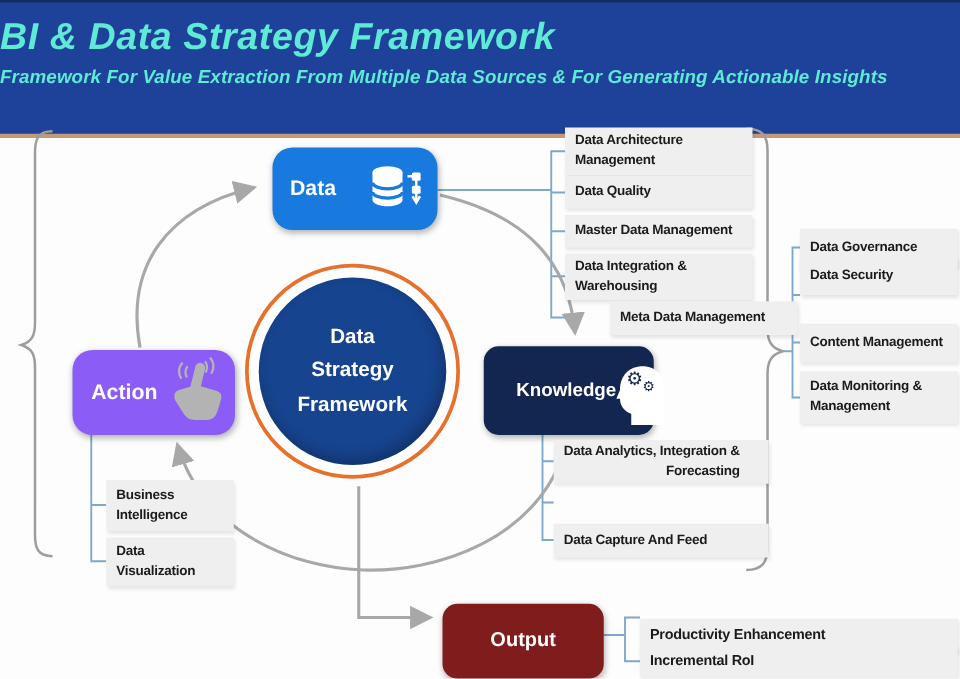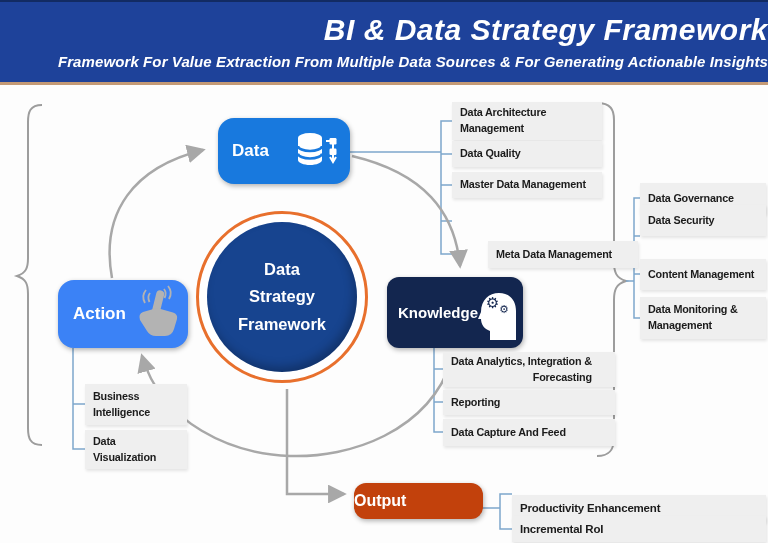--- a/index.html
+++ b/index.html
@@ -2,44 +2,44 @@
 <html><head>
 <meta charset="utf-8">
 <style>
   html,body { margin:0; padding:0; background:#ffffff; }
   #stage {
     position:relative; width:768px; height:543px; overflow:hidden;
     font-family:"Liberation Sans", sans-serif; background:#fdfdfd;
   }
   
   #header {
-    position:absolute; left:0; top:0; width:768px; height:85px;
+    position:absolute; left:0; top:0; width:768px; height:110px;
     background:#1e429a; border-bottom:3px solid #c49a76; border-top:2px solid #122b63;
-    color:#ffffff; text-align:right; box-sizing:border-box;
+    color:#5eead4; text-align:left; box-sizing:border-box;
   }
   #header .title {
     margin-top:11px; font-size:30px; font-weight:bold; font-style:italic; letter-spacing:0.5px;
   }
   #header .subtitle {
     margin-top:6px; font-size:15px; font-weight:bold; font-style:italic; letter-spacing:0.1px;
   }
   
   #connectors { position:absolute; left:0; top:0; z-index:1; }
   
   .node {
     position:absolute; z-index:2; display:flex; align-items:center;
     color:#fff; font-weight:bold; box-shadow:1px 2px 5px rgba(0,0,0,.3);
   }
   #node-data    { left:218px; top:118px; width:132px; height:66px; background:#1879de; border-radius:16px; font-size:17px; }
   #node-data .lbl { padding-left:14px; }
-  #node-action  { left:58px;  top:280px; width:130px; height:68px; background:#3b82f6; border-radius:16px; font-size:17px; }
+  #node-action  { left:58px;  top:280px; width:130px; height:68px; background:#8b5cf6; border-radius:16px; font-size:17px; }
   #node-action .lbl { padding-left:15px; }
   #node-knowledge { left:387px; top:277px; width:136px; height:71px; background:#13264f; border-radius:12px; font-size:15px; }
-  #node-knowledge .lbl { padding-left:11px; }
-  #node-output  { left:354px; top:483px; width:129px; height:36px; background:#c2410c; border-radius:12px; font-size:16px; }
+  #node-knowledge .lbl { padding-left:26px; }
+  #node-output  { left:354px; top:483px; width:129px; height:60px; background:#7f1d1d; border-radius:12px; justify-content:center; font-size:16px; }
   .node .icon { margin-left:auto; display:flex; align-items:center; }
   
   #center-ring {
     position:absolute; z-index:2; left:196px; top:211px; width:172px; height:172px;
     border:3px solid #e8702d; border-radius:50%; background:#ffffff; box-sizing:border-box;
   }
   #center-circle {
     position:absolute; left:8px; top:8px; width:150px; height:150px; border-radius:50%;
     background:#17448f; color:#fff; display:flex; align-items:center; justify-content:center;
     text-align:center; font-size:16.5px; font-weight:bold; line-height:1.65; white-space:pre-line;
@@ -166,31 +166,32 @@
   <div id="center-ring">
     <div id="center-circle">Data
 Strategy
 Framework</div>
   </div>
 
   <div class="item d-item" id="d1">Data Architecture
 Management</div>
   <div class="item d-item" id="d2">Data Quality</div>
   <div class="item d-item" id="d3">Master Data Management</div>
+  <div class="item d-item" id="d4">Data Integration &amp;
+Warehousing</div>
   <div class="item d-item" id="d5">Meta Data Management</div>
 
   <div class="item g-item" id="g1">Data Governance</div>
   <div class="item g-item" id="g2">Data Security</div>
   <div class="item g-item" id="g3">Content Management</div>
   <div class="item g-item" id="g4">Data Monitoring &amp;
 Management</div>
 
   <div class="item k-item" id="k1">Data Analytics, Integration &amp;
 Forecasting</div>
-  <div class="item k-item" id="k2">Reporting</div>
   <div class="item k-item" id="k3">Data Capture And Feed</div>
 
   <div class="item a-item" id="a1">Business
 Intelligence</div>
   <div class="item a-item" id="a2">Data
 Visualization</div>
 
   <div class="item o-item" id="o1">Productivity Enhancement</div>
   <div class="item o-item" id="o2">Incremental RoI</div>
 

